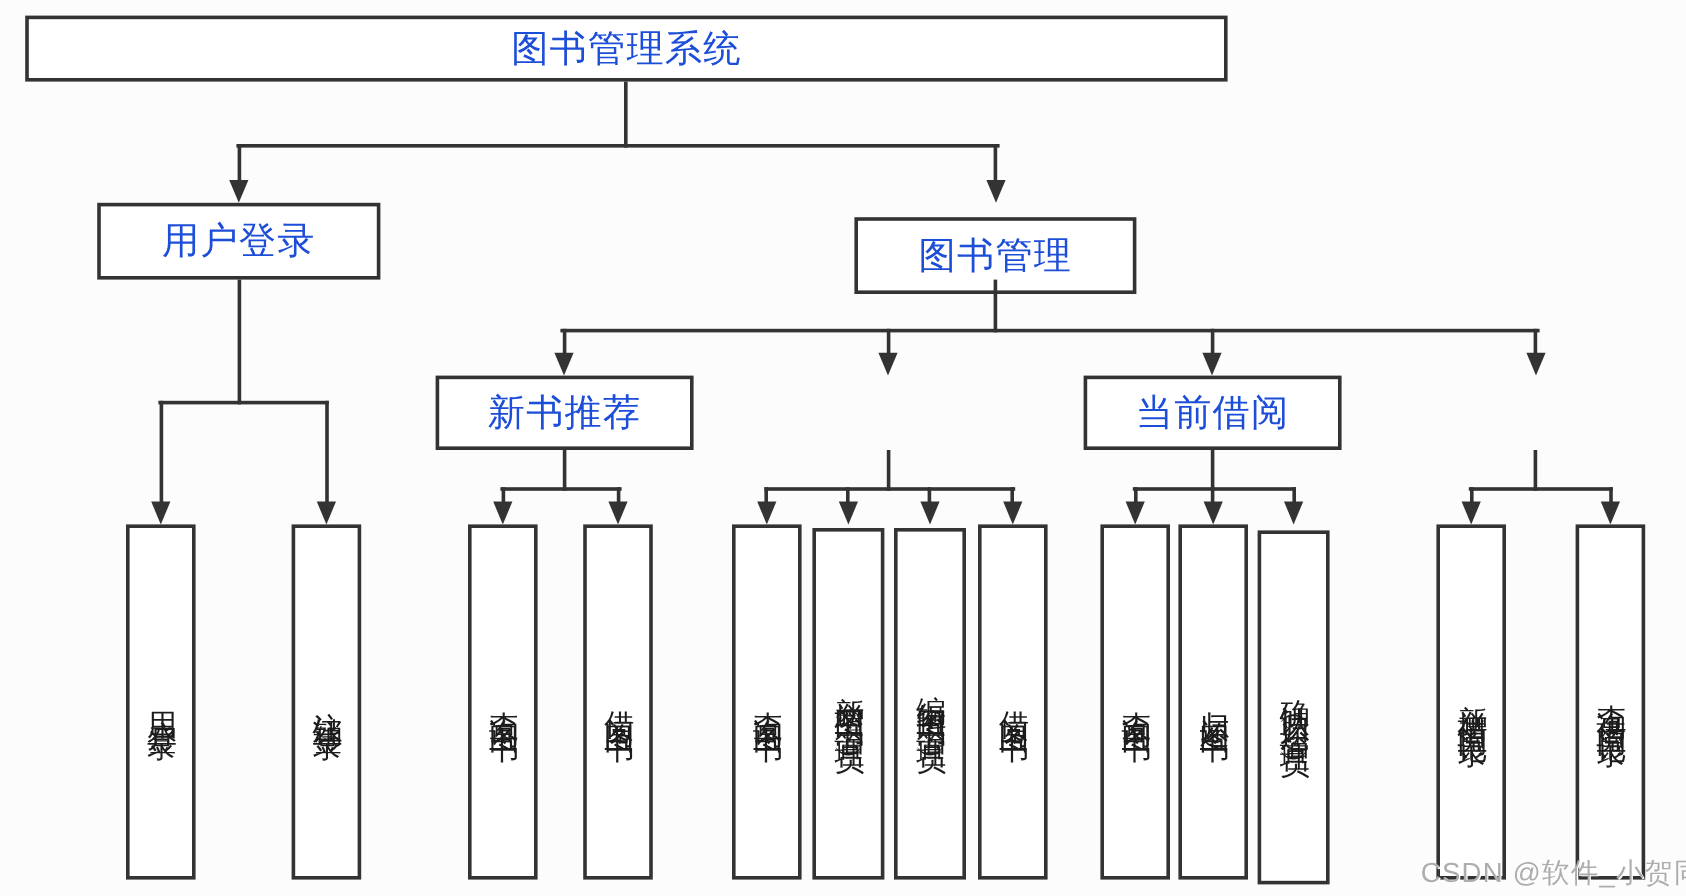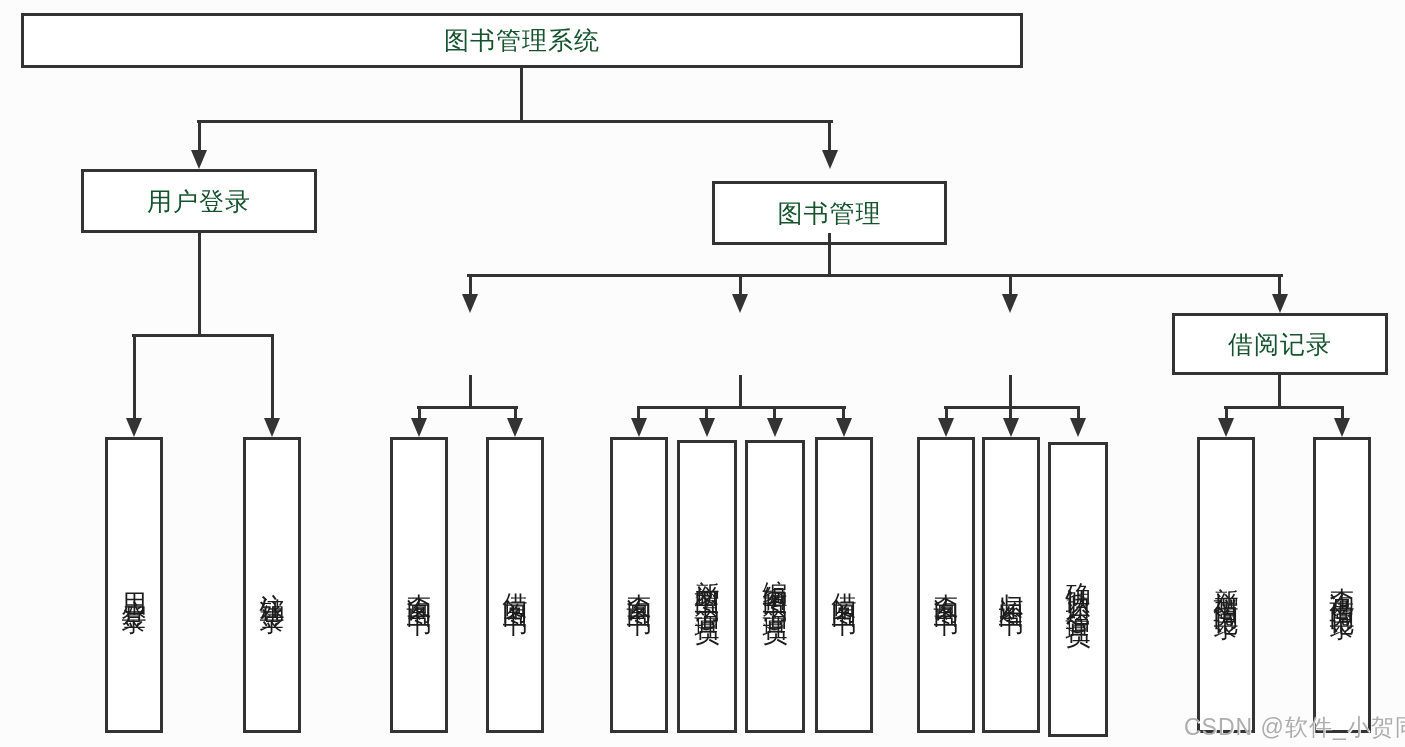--- a/index.html
+++ b/index.html
@@ -18,22 +18,22 @@
   .hbox{
     position:absolute;
     background:#ffffff;
     border:3px solid #333333;
     box-sizing:border-box;
     display:flex;
     align-items:center;
     justify-content:center;
   }
   .hlabel{
-    font-size:25px;
-    color:#14532d;
+    font-size:31px;
+    color:#1d4ed8;
     letter-spacing:1px;
     white-space:nowrap;
   }
   .vbox{
     position:absolute;
     background:#ffffff;
     border:3px solid #333333;
     box-sizing:border-box;
     display:flex;
     align-items:center;
@@ -113,22 +113,25 @@
   <div class="hline" style="left:467px;top:274px;width:816px"></div>
   <div class="vline" style="left:469px;top:274px;height:24px"></div>
   <div class="arrow" style="left:462px;top:294px"></div>
   <div class="vline" style="left:739px;top:274px;height:24px"></div>
   <div class="arrow" style="left:732px;top:294px"></div>
   <div class="vline" style="left:1009px;top:274px;height:24px"></div>
   <div class="arrow" style="left:1002px;top:294px"></div>
   <div class="vline" style="left:1278px;top:274px;height:24px"></div>
   <div class="arrow" style="left:1272px;top:294px"></div>
 
-  <div class="hbox" style="left:1172px;top:313px;width:216px;height:62px">
-    <span class="hlabel">借阅记录</span>
+  <div class="hbox" style="left:363px;top:313px;width:215px;height:62px">
+    <span class="hlabel">新书推荐</span>
+  </div>
+  <div class="hbox" style="left:903px;top:313px;width:215px;height:62px">
+    <span class="hlabel">当前借阅</span>
   </div>
 
   <div class="vline" style="left:469px;top:375px;height:34px"></div>
   <div class="hline" style="left:417px;top:406px;width:101px"></div>
   <div class="vline" style="left:418px;top:406px;height:14px"></div>
   <div class="arrow" style="left:411px;top:418px"></div>
   <div class="vline" style="left:514px;top:406px;height:14px"></div>
   <div class="arrow" style="left:507px;top:418px"></div>
 
   <div class="vline" style="left:739px;top:375px;height:34px"></div>

